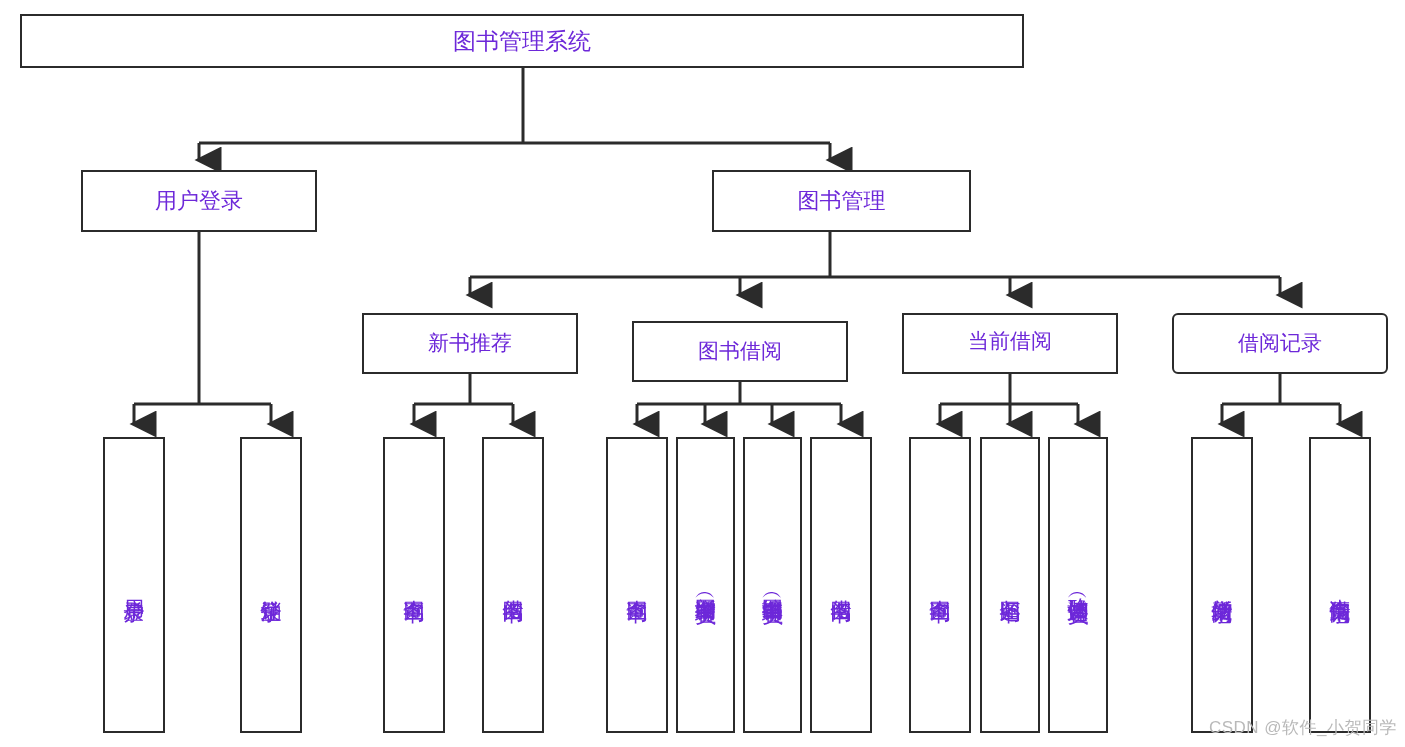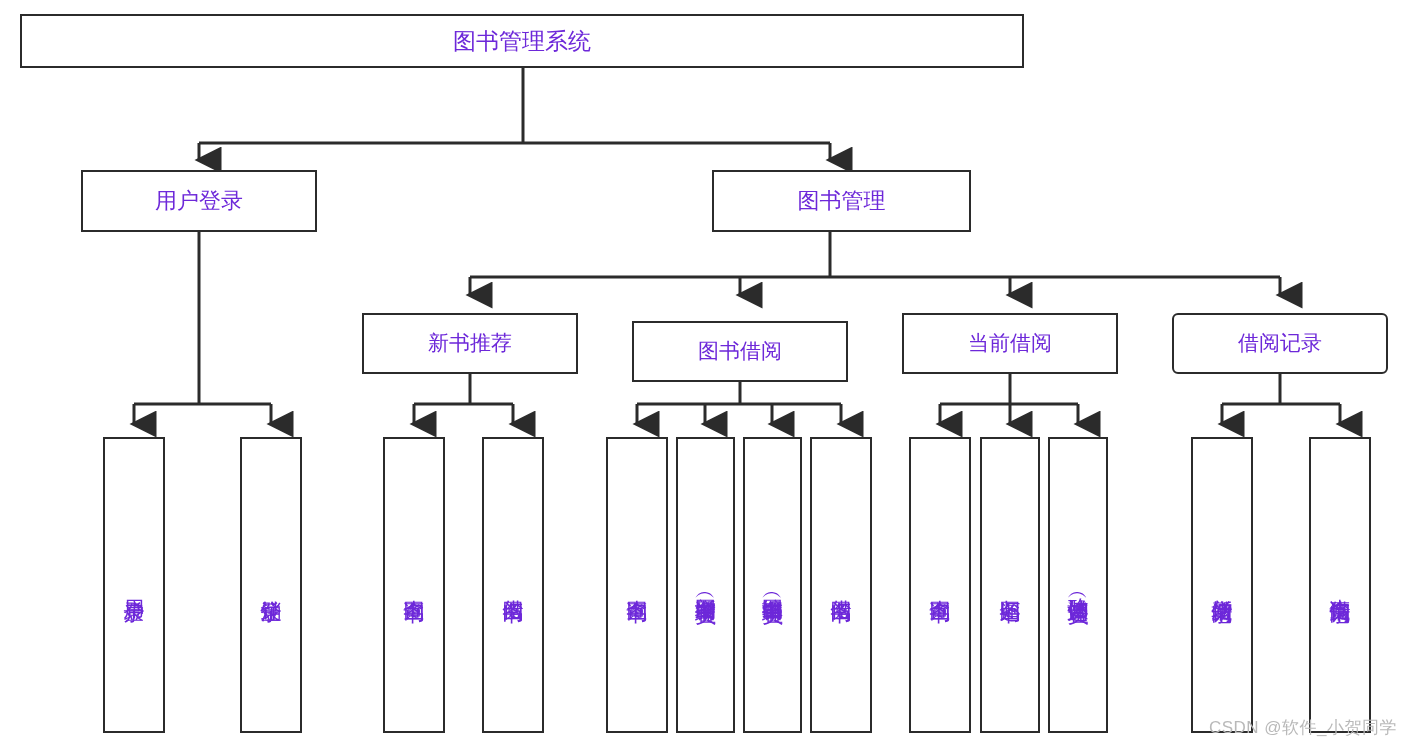--- a/index.html
+++ b/index.html
@@ -137,21 +137,21 @@
   <div class="node node-level1" style="left:712px; top:170px; width:259px; height:62px;">
     <span class="label">图书管理</span>
   </div>
 
   <div class="node node-level2" style="left:362px; top:313px; width:216px; height:61px;">
     <span class="label">新书推荐</span>
   </div>
   <div class="node node-level2" style="left:632px; top:313px; width:216px; height:61px;margin-top:8px;">
     <span class="label">图书借阅</span>
   </div>
-  <div class="node node-level2" style="left:902px; top:313px; width:216px; height:61px;">
+  <div class="node node-level2" style="left:902px; top:313px; width:216px; height:61px;font-family:Liberation Mono, monospace;">
     <span class="label">当前借阅</span>
   </div>
   <div class="node node-level2" style="left:1172px; top:313px; width:216px; height:61px;border-radius:6px;">
     <span class="label">借阅记录</span>
   </div>
 
   <div class="node node-leaf" style="left:103px; top:437px; width:62px; height:296px;">
     <span class="label">用户登录</span>
   </div>
   <div class="node node-leaf" style="left:240px; top:437px; width:62px; height:296px;">

